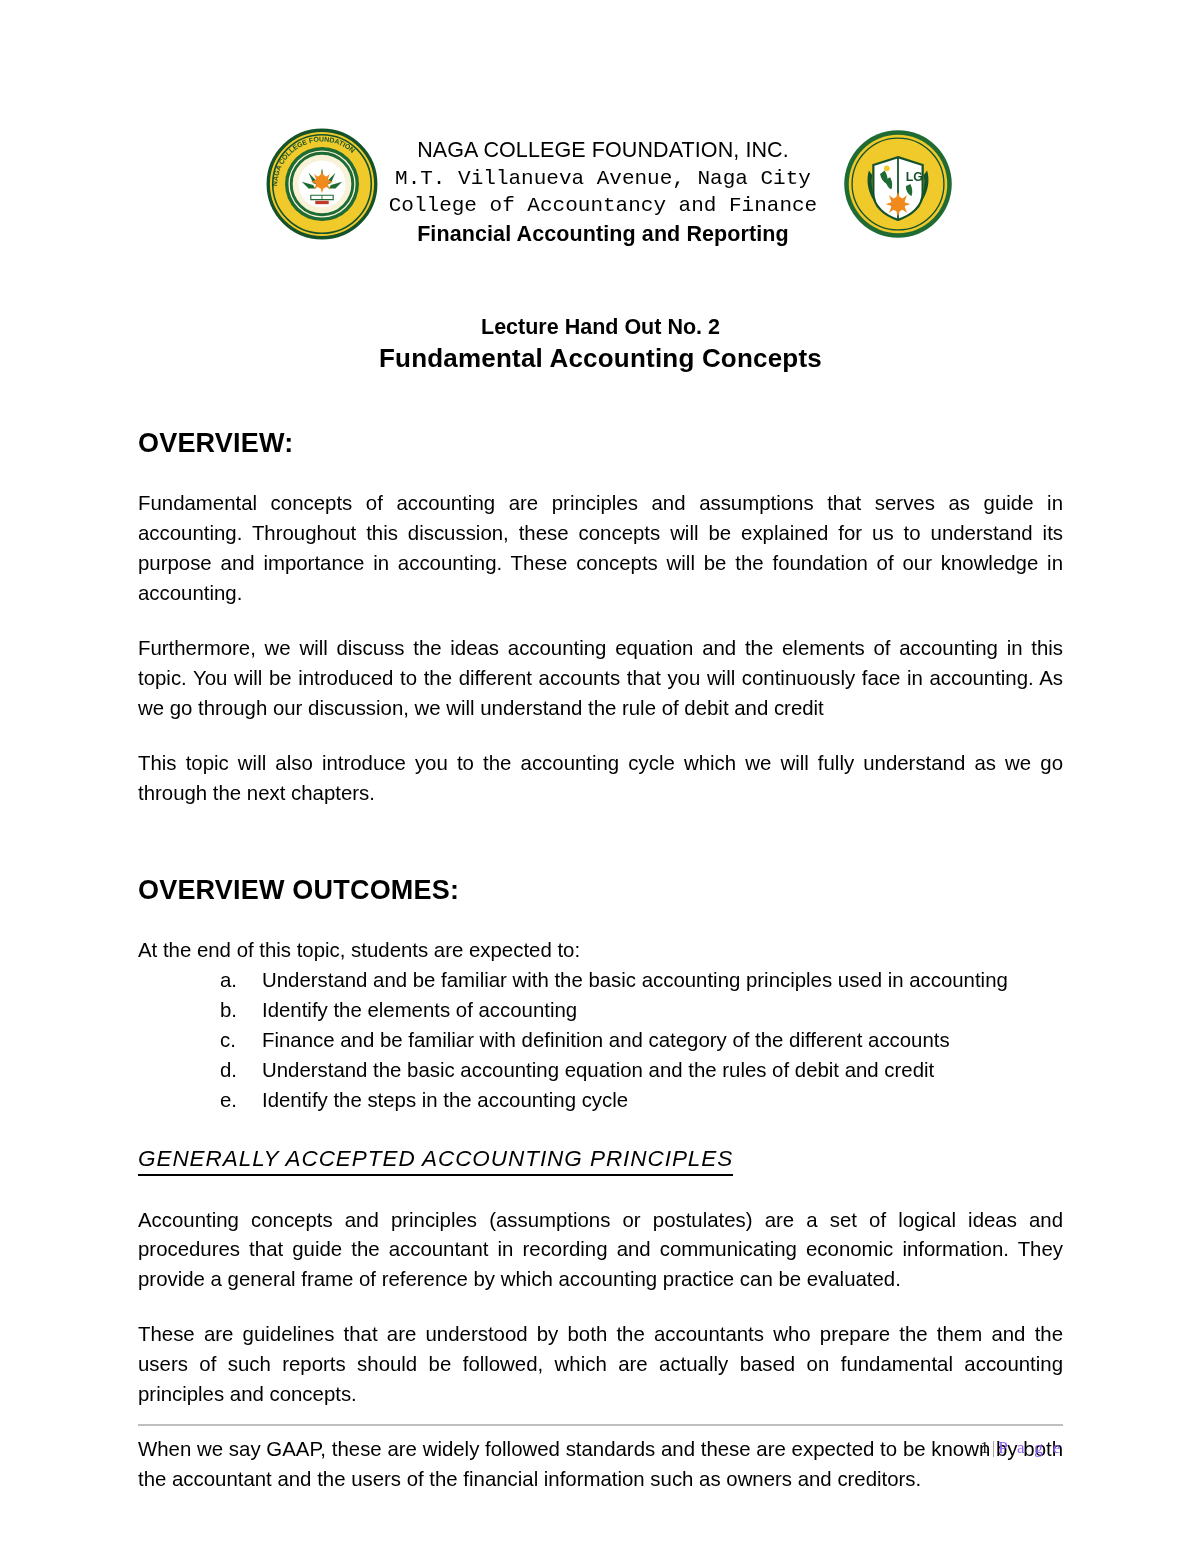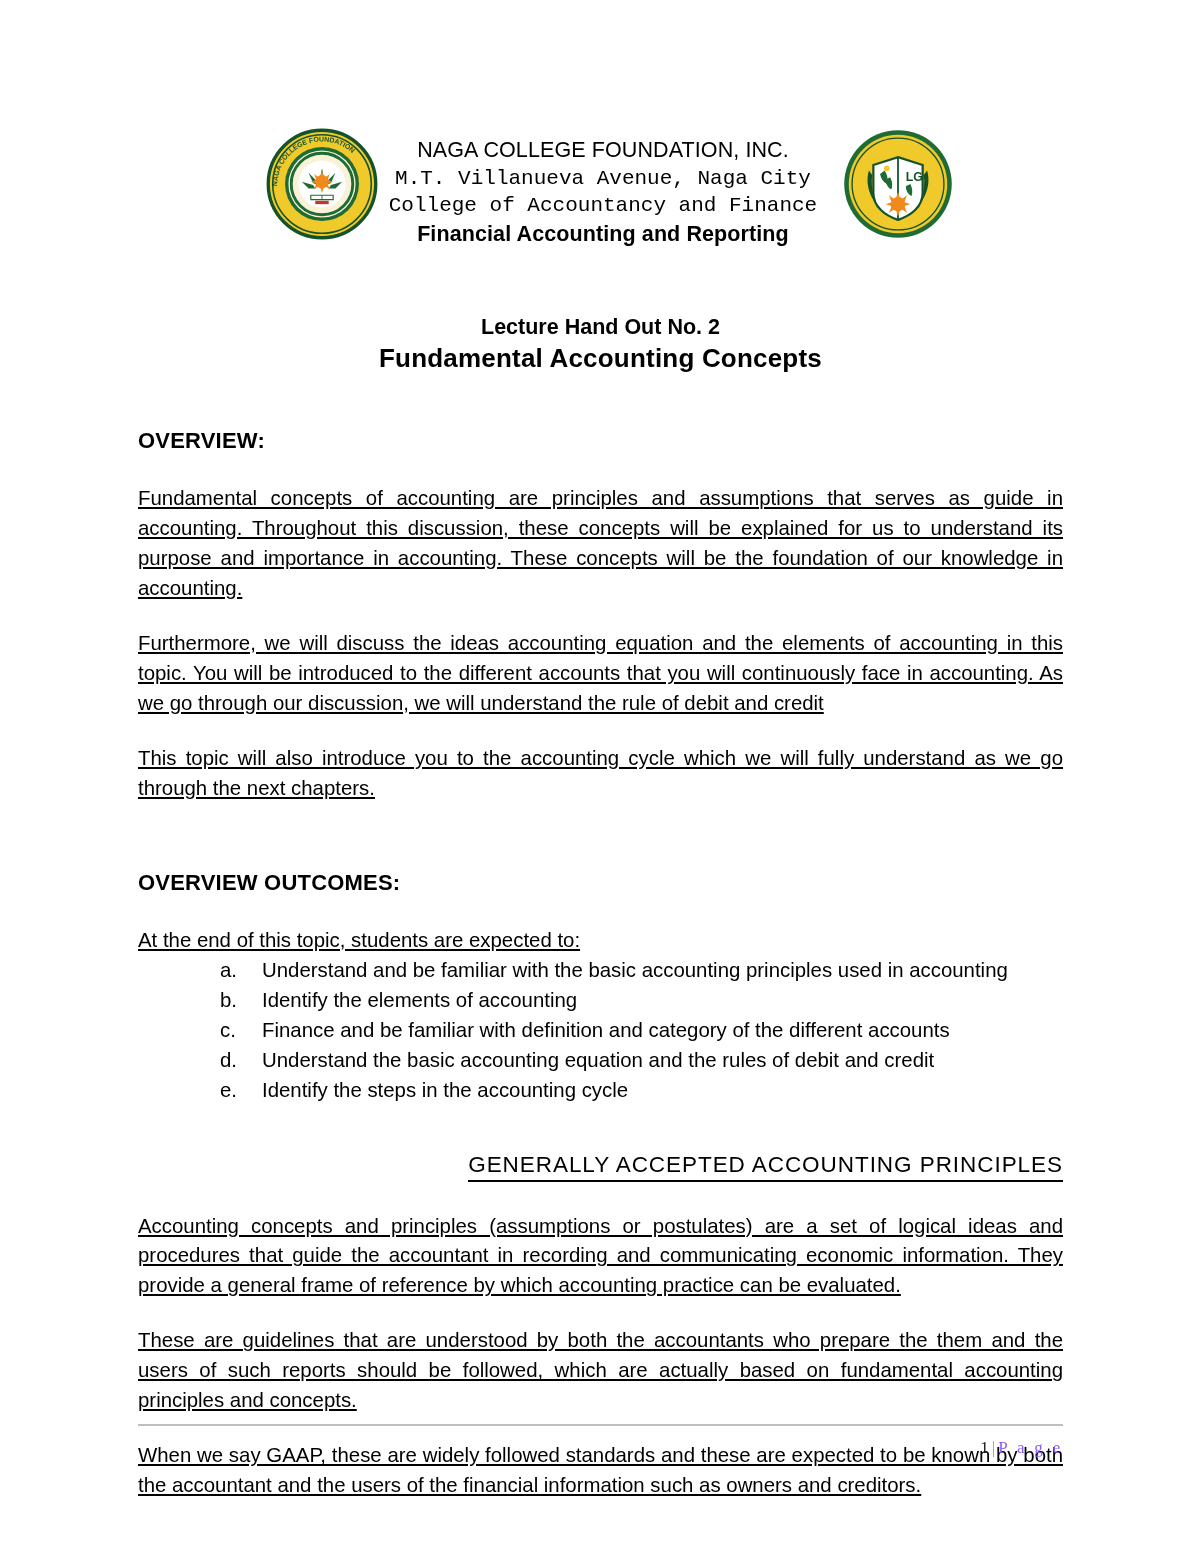--- a/index.html
+++ b/index.html
@@ -83,39 +83,39 @@
     font-weight: bold;
   }
   .doc-title .main {
     font-size: 26px;
     font-weight: bold;
     letter-spacing: .2px;
   }
 
   
   h2.section {
-    font-size: 22px;
+    font-size: 27px;
     font-weight: bold;
     margin: 0;
     padding: 0;
     letter-spacing: .2px;
   }
   .gap-overview  { height: 52px; }
   .gap-learning  { height: 66px; }
 
   
   p.body {
     font-size: 20.4px;
     line-height: 1.47;
     text-align: justify;
     margin: 0;
     padding: 0;
     hyphens: none;
   }
-  p.body.nolast { text-align-last: left; text-decoration: underline; }
+  p.body.nolast { text-align-last: left; }
   .p-gap { height: 25px; }
   .after-head { height: 30px; }
 
   
   ol.outcomes {
     margin: 0;
     padding: 0 0 0 82px;
     list-style: none;
   }
   ol.outcomes li {
@@ -128,22 +128,23 @@
   ol.outcomes li .marker {
     position: absolute;
     left: 0;
     top: 0;
     width: 30px;
     text-align: left;
   }
 
   
   .gaap-wrap {
-    text-align: right;
-    margin-top: 46px;
+    text-align: left;
+    margin-top: 30px;
+    font-style: italic;
   }
   .gaap {
     display: inline-block;
     font-size: 22.5px;
     letter-spacing: .95px;
     border-bottom: 2px solid #000;
     padding-bottom: 2px;
   }
 
   

